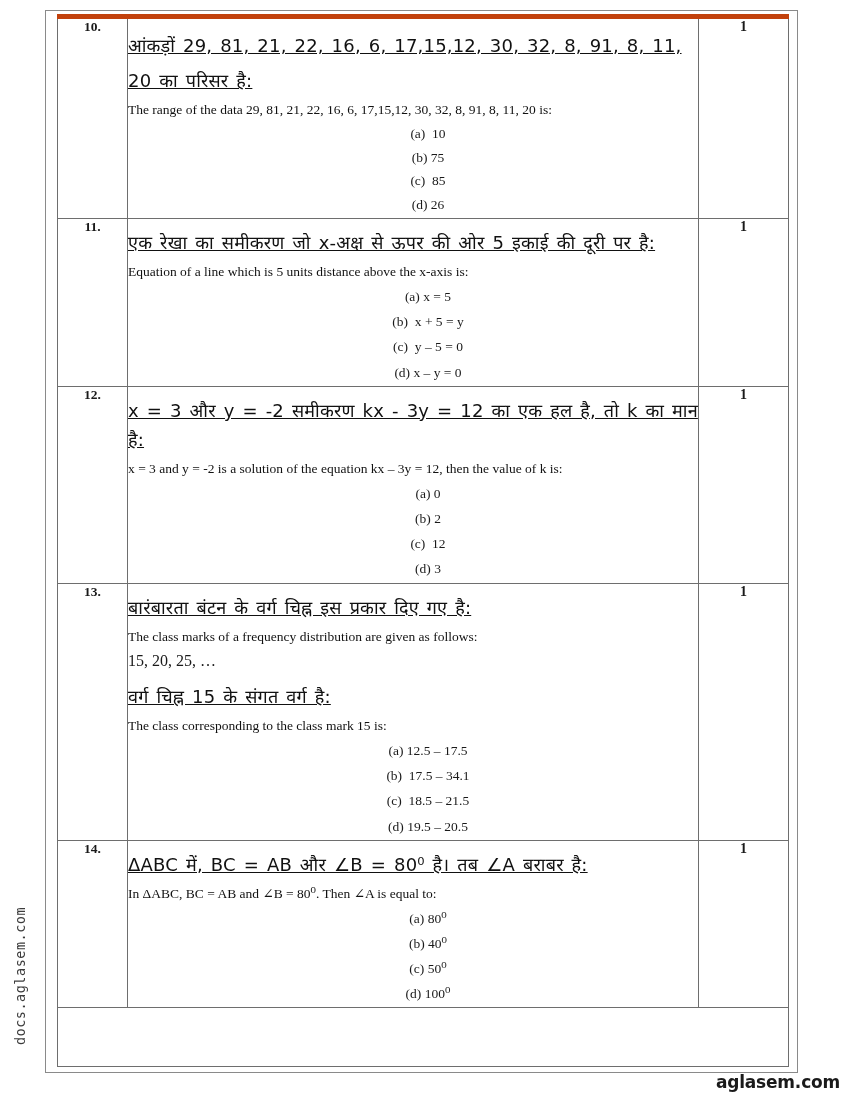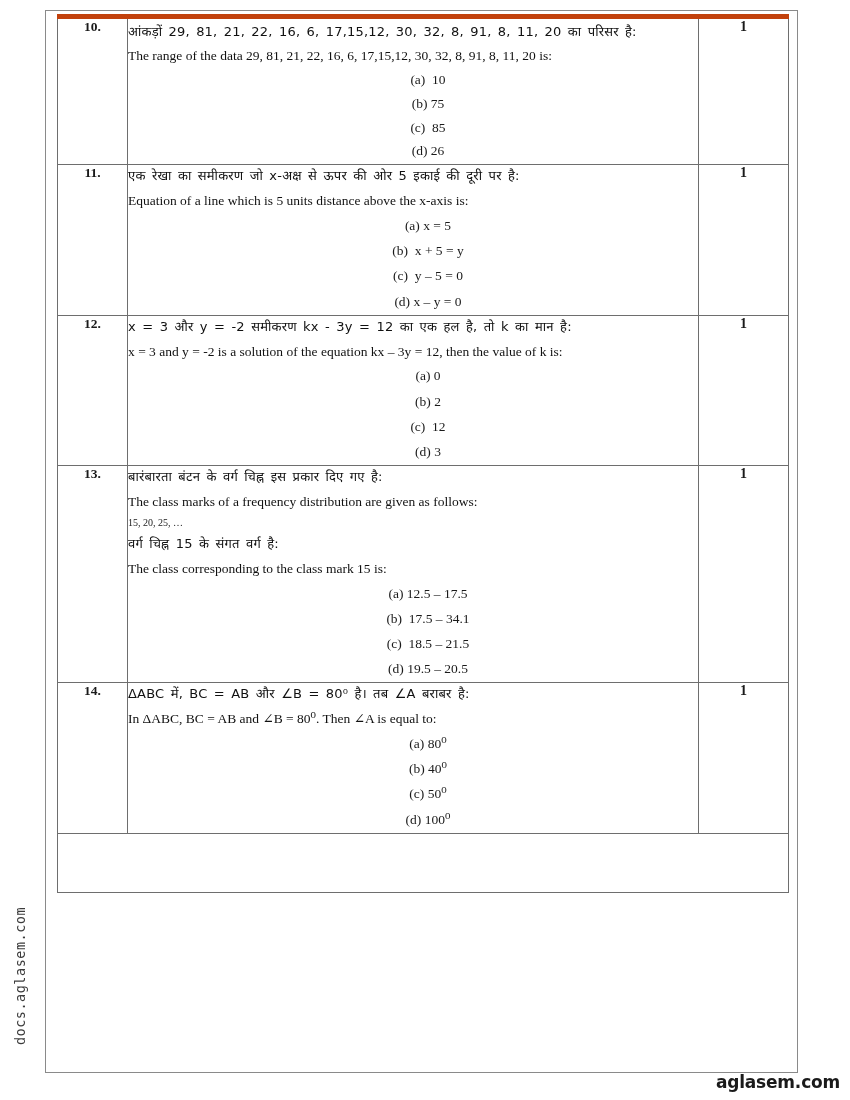--- a/index.html
+++ b/index.html
@@ -104,41 +104,42 @@
     padding-top: 8px;
     font-family: "Liberation Serif", serif;
   }
   td.body-cell {
     padding: 6px 8px 9px 9px;
   }
 
   
   .hi-line {
     font-family: "DejaVu Sans", "Liberation Sans", sans-serif;
-    font-size: 13px;
+    font-size: 18px;
     line-height: 1.62;
-    margin: 0 0 5px 0;
+    margin: 9px 0 5px 0;
     letter-spacing: 0.2px;
     word-spacing: 2px;
     color: #111;
+    text-decoration: underline;
   }
   .hi-line.spaced {
     line-height: 1.95;
     margin-bottom: 2px;
   }
   .en-line {
     font-family: "Liberation Serif", "DejaVu Serif", serif;
     font-size: 13.5px;
     line-height: 1.45;
     margin: 0 0 3px 0;
     color: #111;
   }
   .data-line {
     font-family: "Liberation Serif", "DejaVu Serif", serif;
-    font-size: 10px;
+    font-size: 16px;
     line-height: 1.5;
     margin: 0 0 3px 0;
   }
 
   ol.options {
     list-style: none;
     margin: 2px 0 0 0;
     padding: 0 0 0 30px;
   }
   ol.options li {

